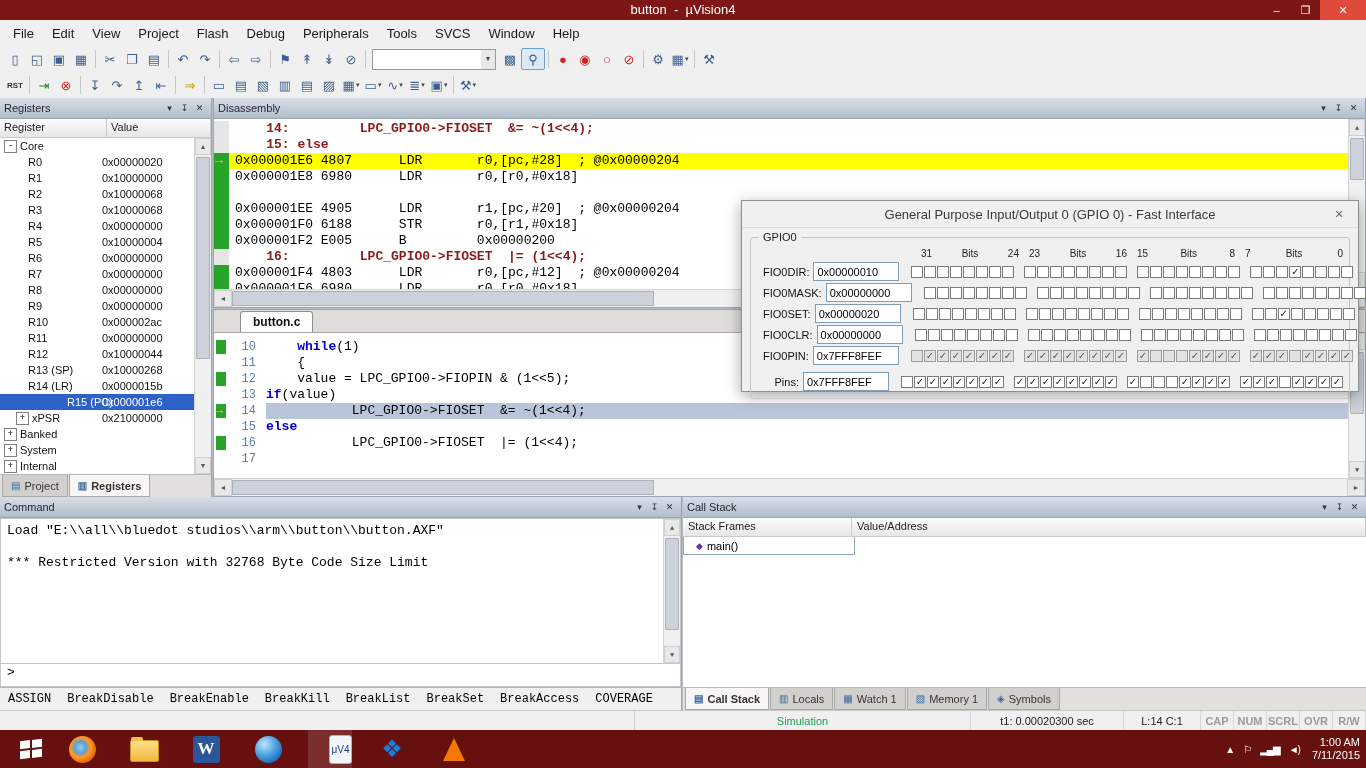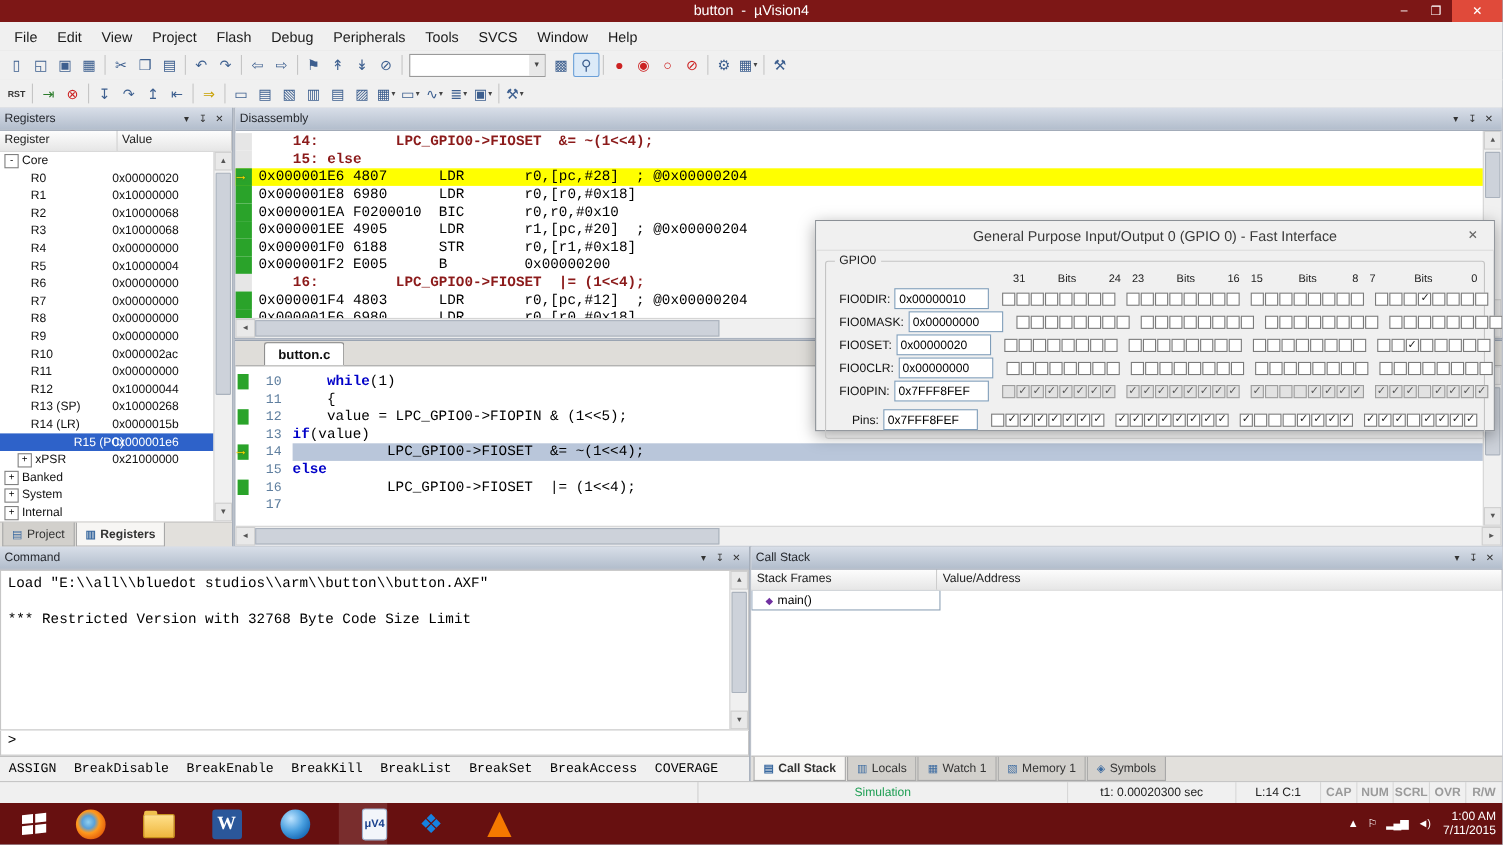--- a/index.html
+++ b/index.html
@@ -127,21 +127,21 @@
   .app-start{width:46px;margin-right:6px;}
   .app-uvision{background:rgba(255,255,255,0.12);}
   .start-logo{display:grid;grid-template-columns:10px 10px;grid-template-rows:8px 8px;gap:2px;transform:skewY(-6deg);}
   .start-pane{background:#fff;}
   .ic{width:27px;height:27px;display:flex;align-items:center;justify-content:center;}
   .ic-firefox{border-radius:50%;background:radial-gradient(circle at 42% 42%, #8fd0f0 0%, #5aa0d8 26%, #ff9a1e 45%, #e8650d 72%, #c14c08 100%);}
   .ic-file-explorer{height:20px;width:27px;background:linear-gradient(#ffe08a,#efb73e);border:1px solid #c8921e;border-radius:2px;position:relative;margin-top:4px;}
   .ic-file-explorer::before{content:"";position:absolute;top:-4px;left:0;width:12px;height:4px;background:#f0c04e;border-radius:2px 2px 0 0;}
   .ic-word{background:#2b579a;border-radius:3px;color:#fff;font-size:17px;font-weight:bold;font-family:"Liberation Serif",serif;}
   .ic-browser{border-radius:50%;background:radial-gradient(circle at 35% 30%, #bfe4ff 0%, #4aa0e0 45%, #1668b4 80%, #0c4c8c 100%);}
-  .ic-uvision{background:#f2f5fa;border:1px solid #9fb4d0;border-radius:3px;color:#18408c;font-size:10px;font-weight:bold;margin-left:21px;}
+  .ic-uvision{background:#f2f5fa;border:1px solid #9fb4d0;border-radius:3px;color:#18408c;font-size:10px;font-weight:normal;margin-left:21px;}
   .ic-dropbox{color:#1581e0;font-size:24px;}
   .ic-vlc{width:0;height:0;border-left:11px solid transparent;border-right:11px solid transparent;border-bottom:23px solid #f57900;}
   .tb-tray{position:absolute;right:6px;top:0;height:38px;display:flex;align-items:center;gap:12px;color:#fff;}
   #tray-icons{display:flex;gap:9px;align-items:center;font-size:10px;color:#fff;}
   .tray-ic{letter-spacing:-1px;}
   .tb-clock{font-size:11px;text-align:right;line-height:13px;color:#fff;}
 
   
   .gpio-dialog{position:absolute;left:741px;top:200px;width:616px;height:190px;background:#f0f0f0;border:1px solid #8b9096;box-shadow:0 4px 14px rgba(0,0,0,0.35);z-index:20;}
   .gpio-titlebar{height:26px;background:#f0f0f0;border-bottom:1px solid #dcdcdc;position:relative;display:flex;align-items:center;justify-content:center;}
@@ -419,21 +419,20 @@
                 <span class="cur-arrow">→</span>
               </span>
               <span class="dline-text">0x000001E6 4807      LDR       r0,[pc,#28]  ; @0x00000204</span>
             </div>
             <div class="disasm-line">
               <span class="dg green"></span>
               <span class="dline-text">0x000001E8 6980      LDR       r0,[r0,#0x18]</span>
             </div>
             <div class="disasm-line">
               <span class="dg green"></span>
-              <span class="dline-text">0x000001EA F0200010  BIC       r0,r0,#0x10</span>
             </div>
             <div class="disasm-line">
               <span class="dg green"></span>
               <span class="dline-text">0x000001EE 4905      LDR       r1,[pc,#20]  ; @0x00000204</span>
             </div>
             <div class="disasm-line">
               <span class="dg green"></span>
               <span class="dline-text">0x000001F0 6188      STR       r0,[r1,#0x18]</span>
             </div>
             <div class="disasm-line">

